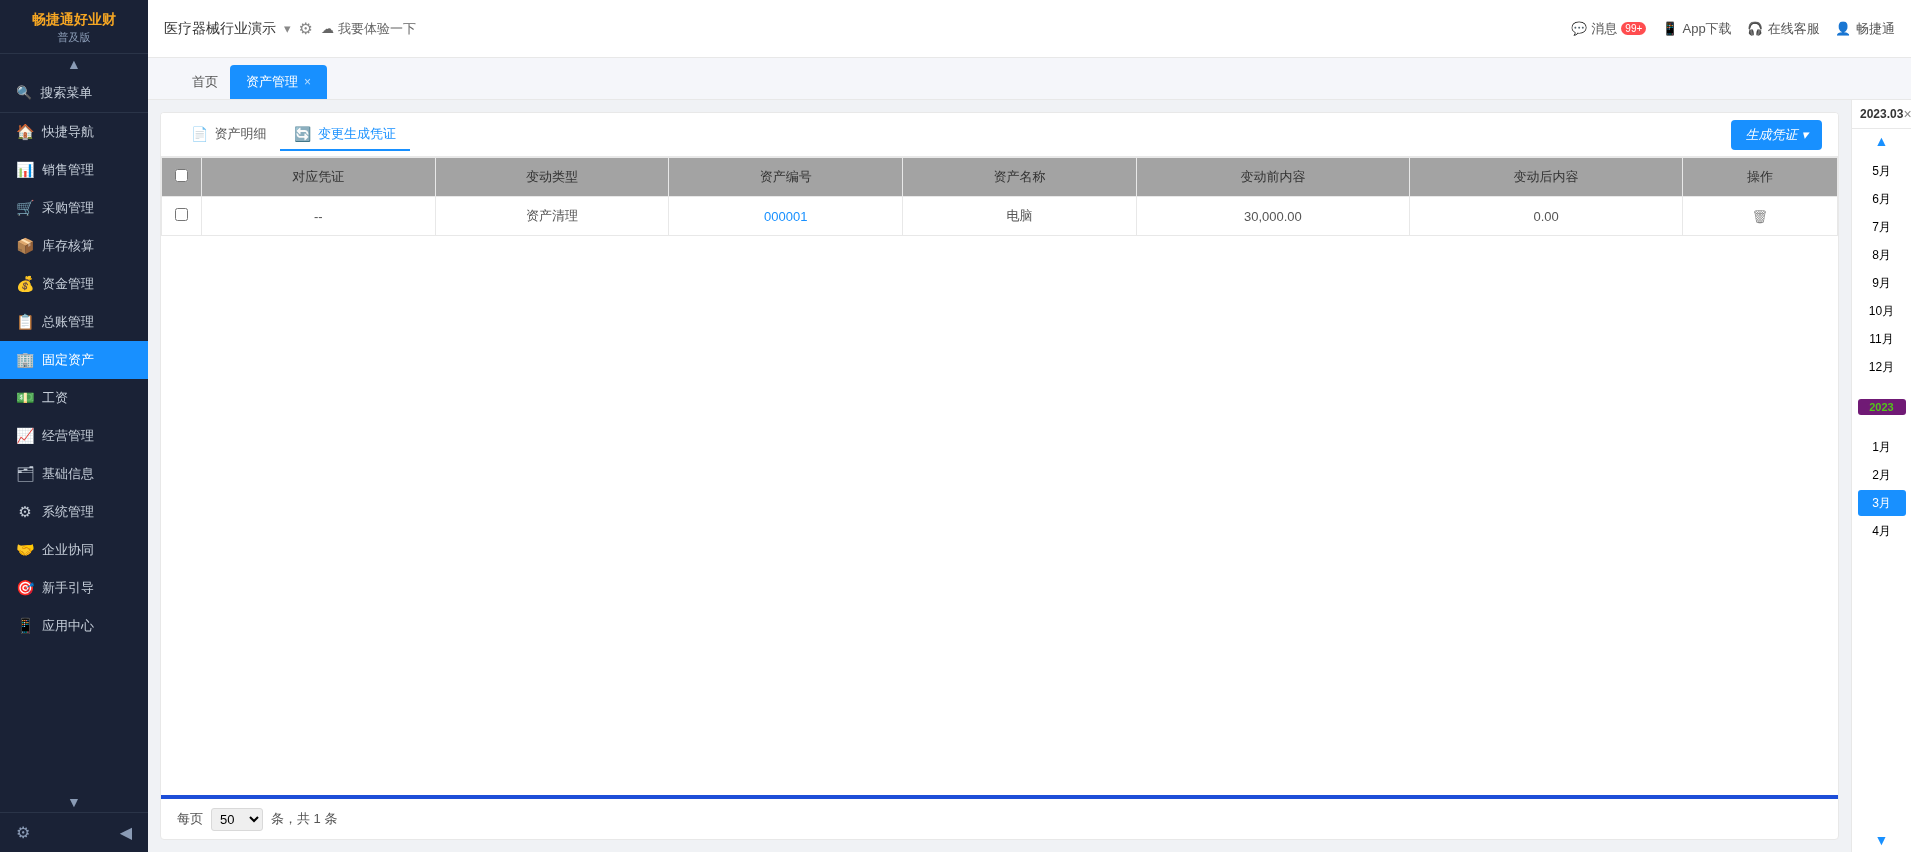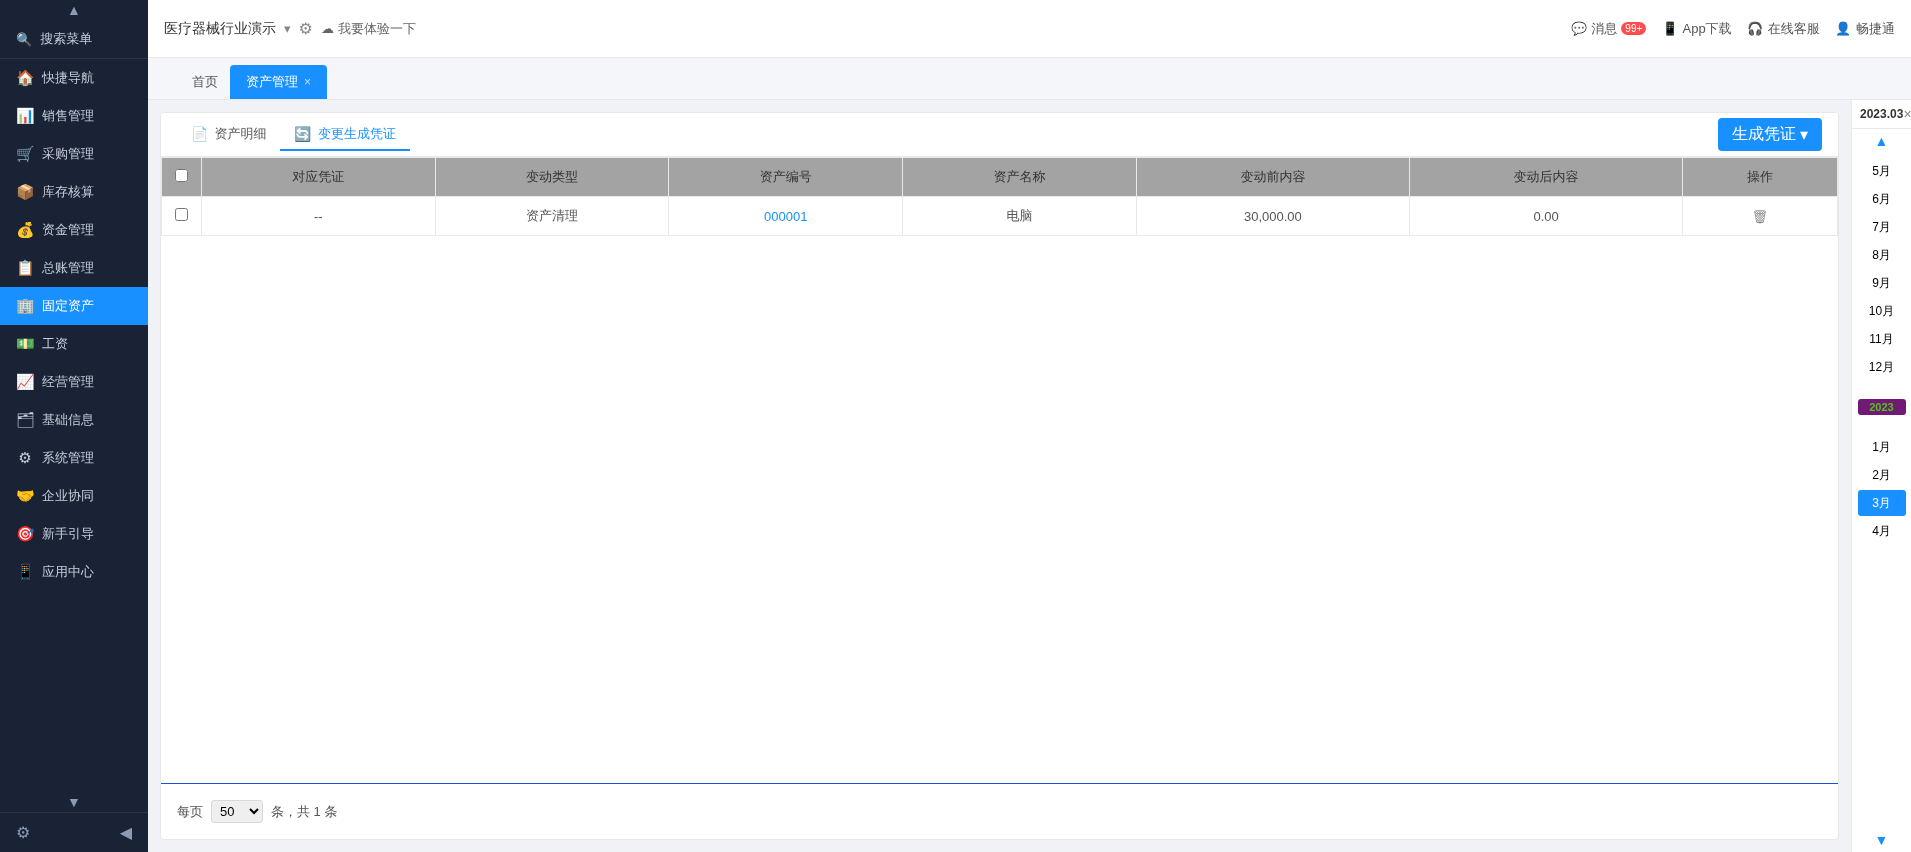--- a/index.html
+++ b/index.html
@@ -209,25 +209,26 @@
       border-bottom: 2px solid #1890ff;
     }
     .sub-tab .tab-icon { font-size: 14px; }
     .generate-btn {
       margin-left: auto;
       background: #1890ff;
       color: #fff;
       border: none;
       border-radius: 4px;
       padding: 6px 14px;
-      font-size: 16px;
+      font-size: 13px;
       cursor: pointer;
       display: flex;
       align-items: center;
       gap: 4px;
+      font-style: italic;
     }
 
     
     .table-wrap {
       flex: 1;
       overflow: auto;
     }
     table {
       width: 100%;
       border-collapse: collapse;
@@ -245,22 +246,22 @@
       font-weight: 500;
       color: #333;
     }
     td {
       color: #555;
     }
     .asset-code { color: #1890ff; }
 
     
     .pagination {
-      height: 56px;
-      border-top: 1px solid #1d4ed8;
+      height: 44px;
+      border-top: 4px solid #1d4ed8;
       display: flex;
       align-items: center;
       padding: 0 16px;
       gap: 8px;
       font-size: 13px;
       color: #555;
       flex-shrink: 0;
     }
     .pagination select {
       border: 1px solid #d9d9d9;
@@ -324,20 +325,24 @@
     .top-scroll-icon span, .bottom-scroll-icon span {
       color: #1890ff;
       font-size: 16px;
       cursor: pointer;
     }
   </style>
 </head>
 <body>
 
 <div class="sidebar">
+  <div class="sidebar-logo">
+    <div class="sidebar-logo-title">畅捷通好业财</div>
+    <div class="sidebar-logo-sub">普及版</div>
+  </div>
 
   <div style="display:flex;justify-content:center;padding:2px;background:#1a2236;">
     <span style="color:#8a9bb5;font-size:14px;cursor:pointer;">▲</span>
   </div>
   <div class="sidebar-search">
     <span class="icon">🔍</span>
     <span>搜索菜单</span>
   </div>
   <div class="sidebar-scroll">
     <div class="sidebar-item">

